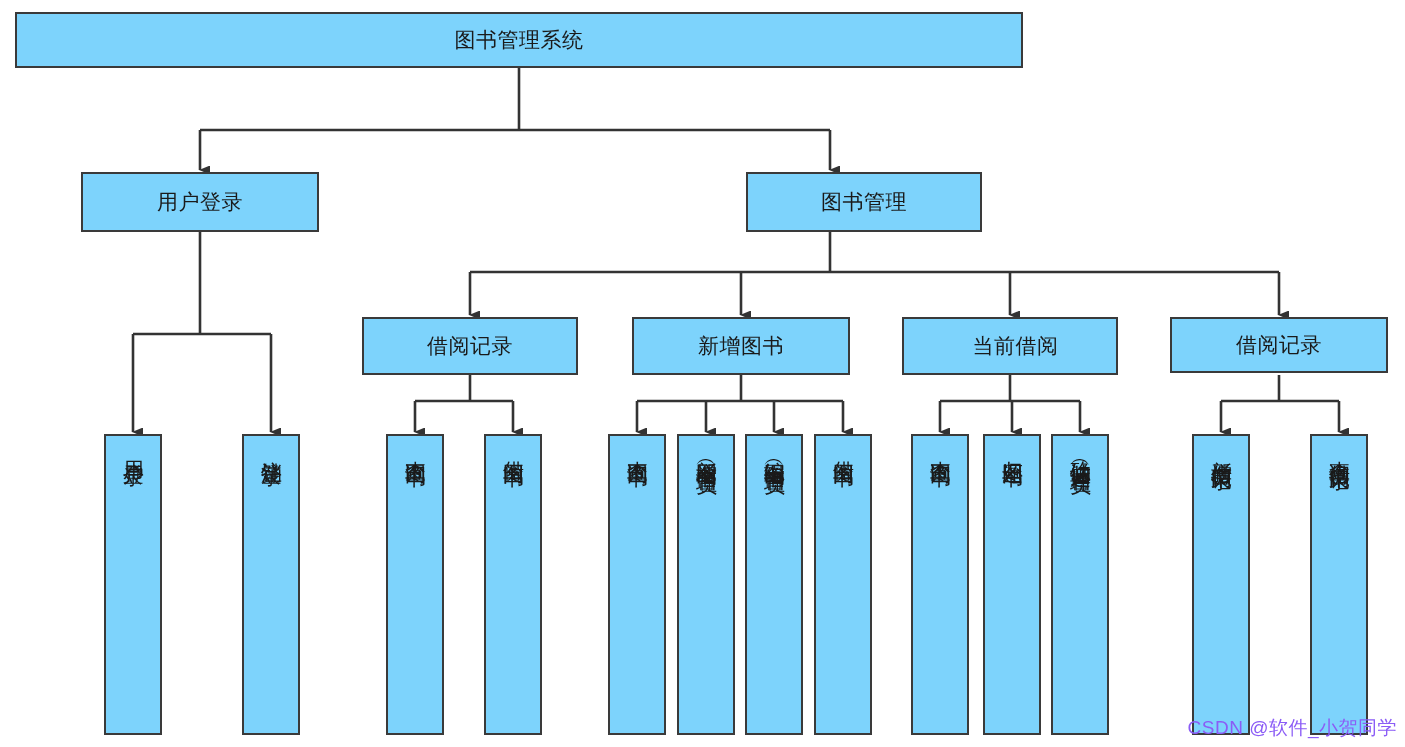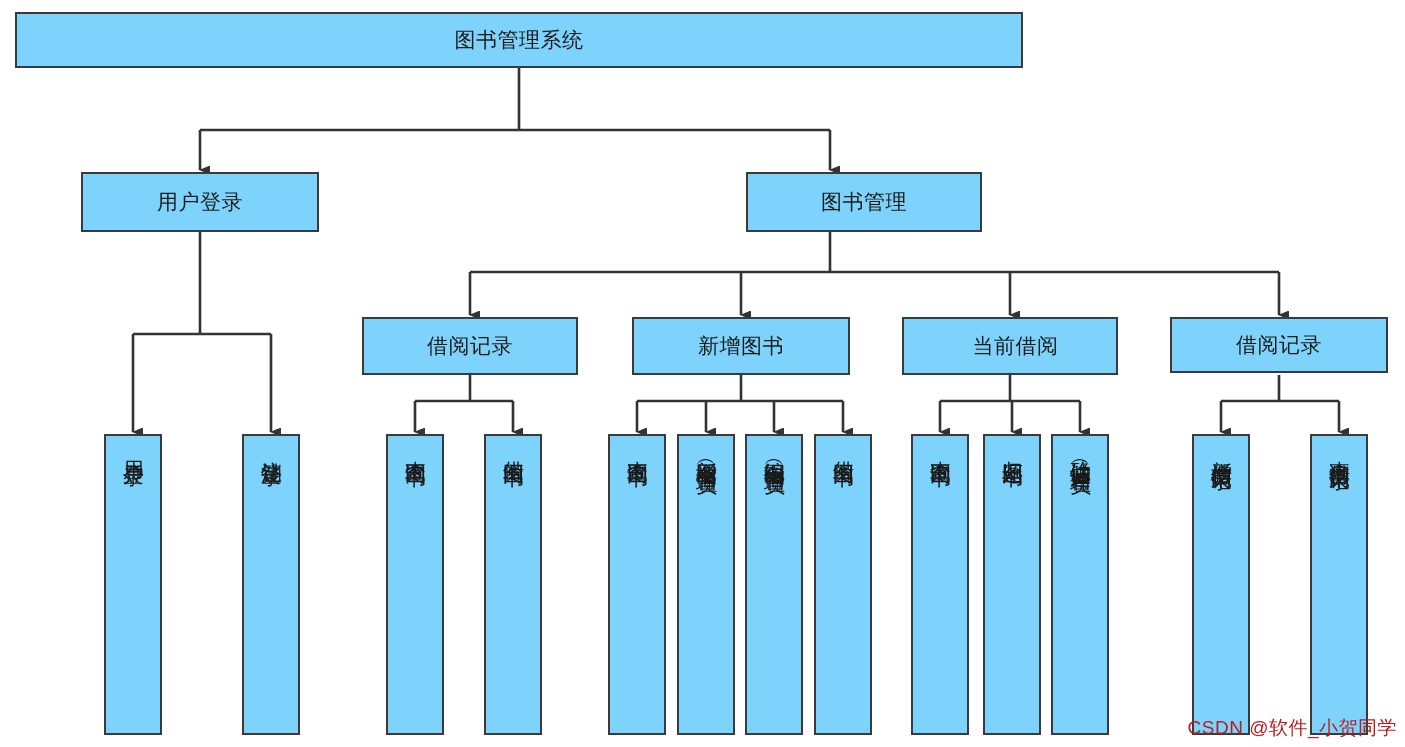--- a/index.html
+++ b/index.html
@@ -59,21 +59,21 @@
     font-size: 21px;
     letter-spacing: 2px;
     line-height: 1;
     white-space: nowrap;
   }
   .watermark {
     position: absolute;
     right: 8px;
     bottom: 6px;
     font-size: 19px;
-    color: #b91c1c;
+    color: #8b5cf6;
     letter-spacing: 0.5px;
     white-space: nowrap;
     user-select: none;
     margin-left: 39px;
   }
 </style>
 </head>
 <body>
 
 <div id="diagram-root">

